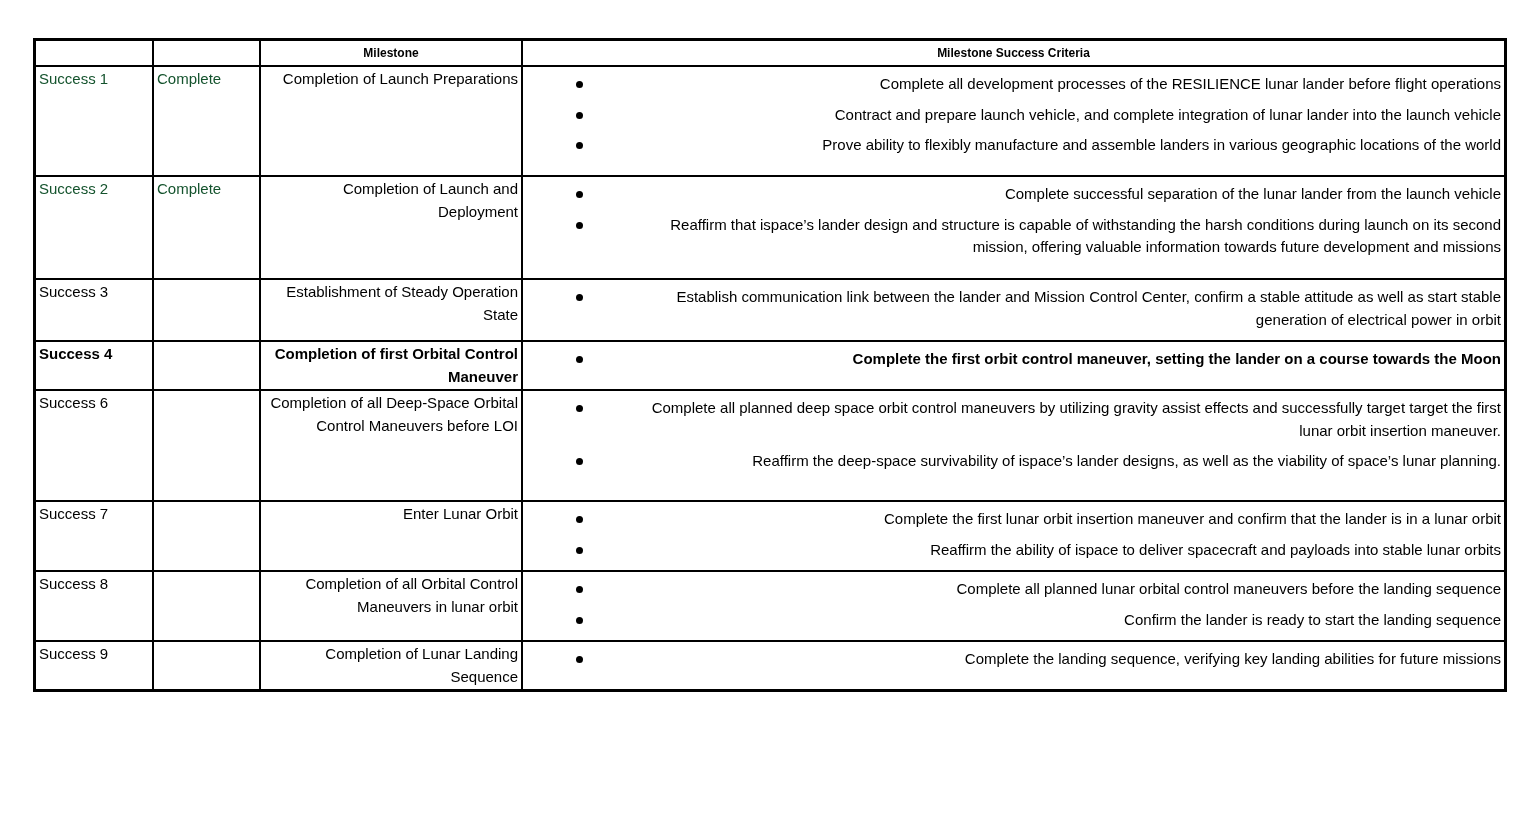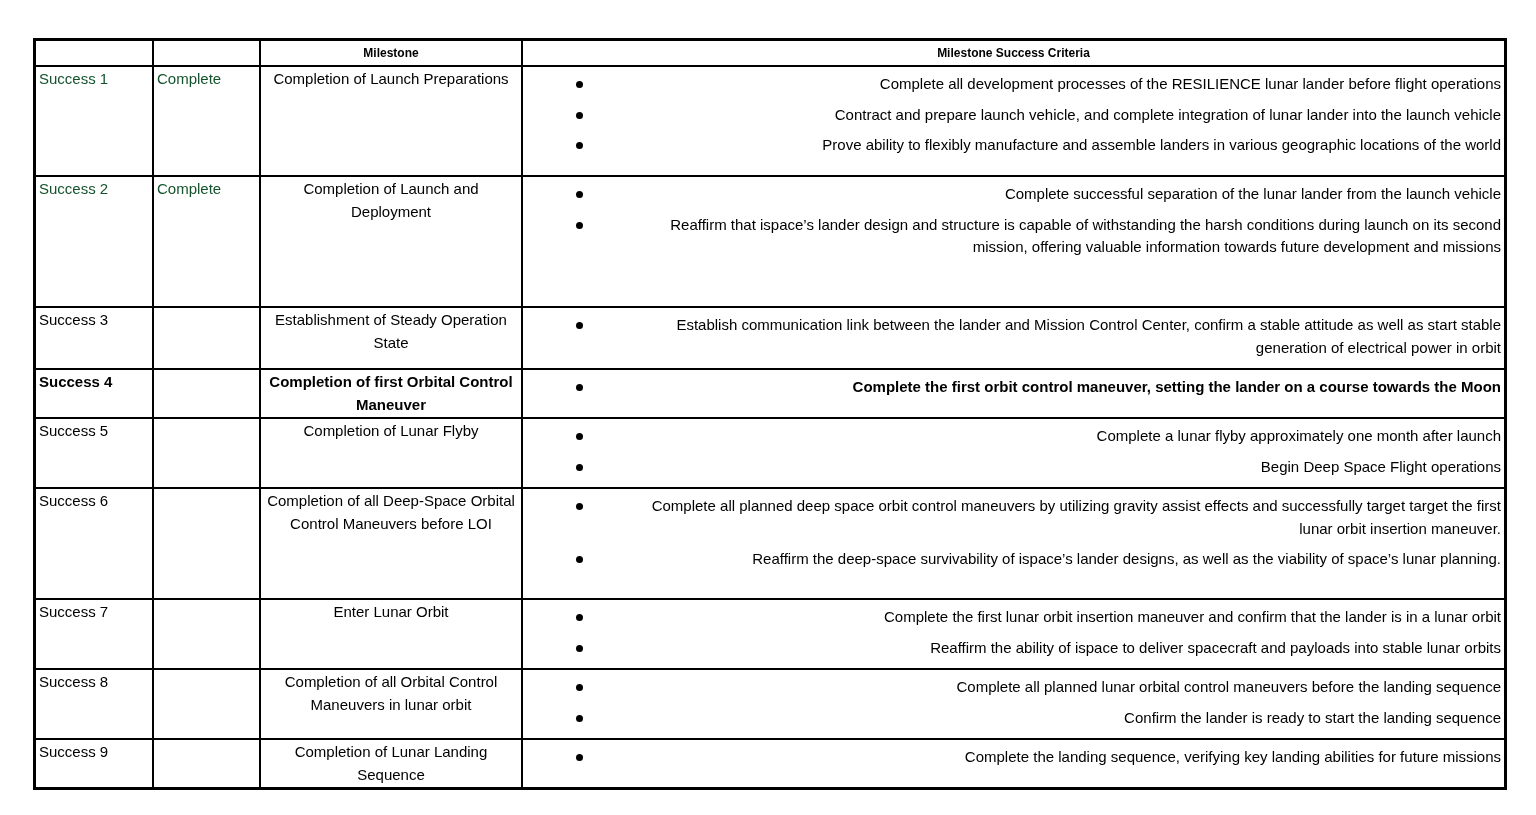--- a/index.html
+++ b/index.html
@@ -40,21 +40,21 @@
   tr.hdr th {
     font-size: 12px;
     font-weight: bold;
     text-align: center;
     vertical-align: middle;
     padding: 3px 2px;
     height: 26px;
   }
   td.idcell   { text-align: left; }
   td.statcell { text-align: left; }
-  td.milecell { text-align: center; margin-top: 48px; }
+  td.milecell { text-align: right; margin-top: 48px; }
   td.critcell { padding: 4px 6px 4px 0; }
 
   .red { color: #14532d; }
 
   ul.crit {
     margin: 0;
     padding: 0;
     list-style: none;
   }
   ul.crit li {
@@ -68,21 +68,21 @@
     position: absolute;
     left: 50px;
     top: 8px;
     width: 7px;
     height: 7px;
     background: #000000;
     border-radius: 50%;
   }
 
   tr.r1  { height: 110px; }
-  tr.r2  { height: 131px; }
+  tr.r2  { height: 103px; }
   tr.r3  { height: 52px;  }
   tr.r4  { height: 45px; font-weight: bold;  }
   tr.r5  { height: 57px;  }
   tr.r6  { height: 111px; }
   tr.r7  { height: 58px;  }
   tr.r8  { height: 65px;  }
   tr.r9  { height: 45px;  }
   tr.r10 { height: 46px;  }
 </style>
 </head>
@@ -145,31 +145,20 @@
       <td class="idcell">Success 4</td>
       <td class="statcell"></td>
       <td class="milecell">Completion of first Orbital Control Maneuver</td>
       <td class="critcell">
         <ul class="crit">
           <li>Complete the first orbit control maneuver, setting the lander on a course towards the Moon</li>
         </ul>
       </td>
     </tr>
 
-    <tr class="r5">
-      <td class="idcell">Success 5</td>
-      <td class="statcell"></td>
-      <td class="milecell">Completion of Lunar Flyby</td>
-      <td class="critcell">
-        <ul class="crit">
-          <li>Complete a lunar flyby approximately one month after launch</li>
-          <li>Begin Deep Space Flight operations</li>
-        </ul>
-      </td>
-    </tr>
 
     <tr class="r6">
       <td class="idcell">Success 6</td>
       <td class="statcell"></td>
       <td class="milecell">Completion of all Deep-Space Orbital Control Maneuvers before LOI</td>
       <td class="critcell">
         <ul class="crit">
           <li>Complete all planned deep space orbit control maneuvers by utilizing gravity assist effects and successfully target target the first lunar orbit insertion maneuver.</li>
           <li>Reaffirm the deep-space survivability of ispace’s lander designs, as well as the viability of space’s lunar planning.</li>
         </ul>

